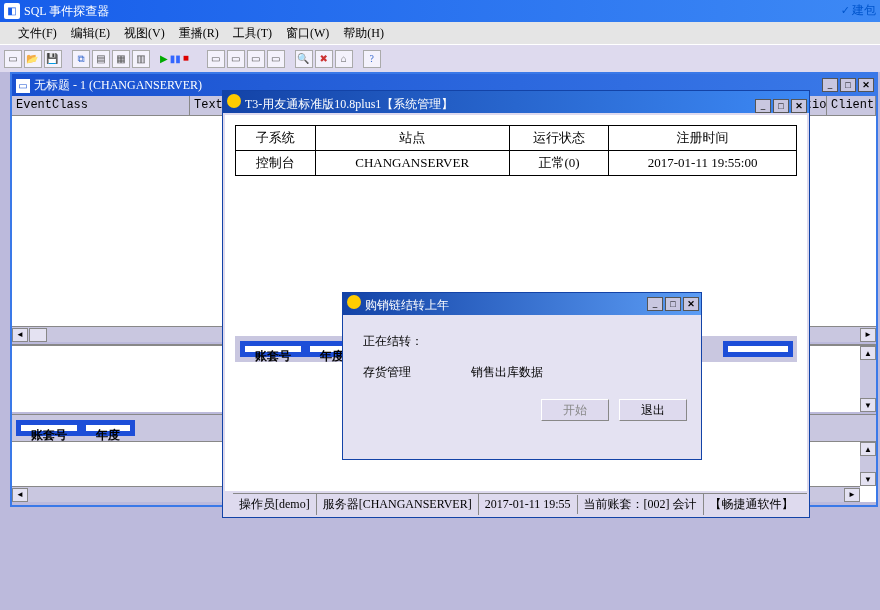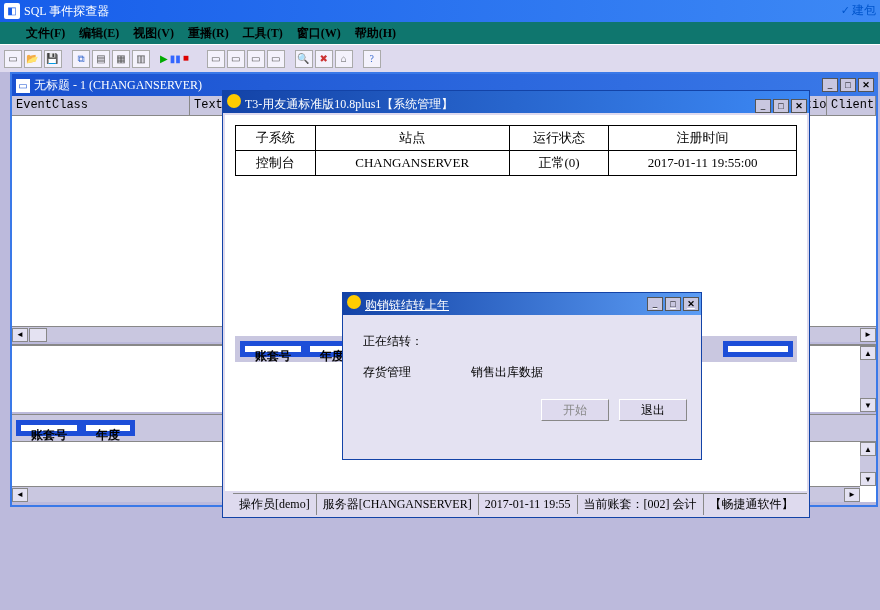--- a/index.html
+++ b/index.html
@@ -1,21 +1,21 @@
 <!DOCTYPE html>
 <html><head>
 <meta charset="utf-8">
 <style>
 * { box-sizing: border-box; margin: 0; padding: 0; font-family: "SimSun", "宋体", serif; font-size: 12px; }
 body { background: #bcbadc; width: 880px; height: 610px; overflow: hidden; position: relative; }
 
 
 .outer-title { background: linear-gradient(to right, #175dea, #3d89f5); color: #fff; height: 22px; line-height: 22px; padding-left: 4px; display: flex; align-items: center; }
 .outer-title .icon { width: 16px; height: 16px; margin-right: 4px; display: inline-flex; align-items: center; justify-content: center; background:#fff; color:#175dea; font-size:10px; border-radius:2px;}
-.menubar { background: #0f766e; height: 22px; display: flex; align-items: center; padding-left: 20px; gap: 2px; font-weight: bold; }
+.menubar { background: #e5e5e5; height: 22px; display: flex; align-items: center; padding-left: 12px; gap: 2px; }
 .menubar span { padding: 2px 6px; }
 .toolbar { background: #dedaee; height: 28px; display: flex; align-items: center; padding-left: 4px; gap: 2px; border-top:1px solid #fff; }
 .tb-btn { width: 18px; height: 18px; border: 1px solid #aaa; background: #f4f2fc; display:inline-flex; align-items:center; justify-content:center; font-size:10px; color:#555;}
 .tb-sep { width: 6px; }
 .tb-green { color:#0a0; font-size:10px; border:none; background:none; }
 .tb-blue { color:#36f; font-size:10px; border:none; background:none; }
 .tb-red { color:#d00; font-size:10px; border:none; background:none; width:14px; height:14px;}
 
 .workspace { position:absolute; left:10px; top:72px; right:2px; height:500px; background:#bcbadc;}
 
@@ -53,21 +53,21 @@
 .t3-body { padding:10px; background:#fff; margin:2px; height:calc(100% - 50px); }
 .t3-tbl { width:100%; border-collapse:collapse;border-radius:14px;}
 .t3-tbl td { border:1px solid #000; text-align:center; padding:3px 6px; font-size:13px;}
 .t3-status { position:absolute; left:2px; right:2px; bottom:2px; height:22px; background:#dedaee; border-top:1px solid #888; display:flex; align-items:center; font-size:12px; font-family:"SimSun";margin-left:8px;}
 .t3-status span{ padding:2px 6px; border-right:1px solid #888;}
 .t3-status span:last-child{border:none;}
 .t3-filter-row { margin-top:160px; background:#c9c7e0; padding:5px; display:flex; gap:-1px;}
 
 
 .prog-dialog { position:absolute; left:342px; top:292px; width:360px; height:168px; background:#e4e2f2; border:1px solid #1343a7;}
-.prog-title { background: linear-gradient(to right, #1343a7, #5c9df5); color:#fff; height:22px; display:flex; align-items:center; padding-left:4px; justify-content:space-between;text-decoration:underline;}
+.prog-title { background: linear-gradient(to right, #1343a7, #5c9df5); color:#fff; height:22px; display:flex; align-items:center; padding-left:4px; justify-content:space-between;}
 .prog-body { padding:14px 20px;}
 .prog-body div{ margin:4px 0;}
 .prog-btns { display:flex; gap:10px; justify-content:flex-end; padding:0 14px 10px 0;}
 .dlg-btn { width:68px; height:22px; background:#dedaee; border:1px solid #888; border-top-color:#fff; border-left-color:#fff; color:#000;}
 .dlg-btn.disabled { color:#888;}
 
 .top-right-btn { position:absolute; right:4px; top:2px; display:flex; align-items:center; gap:2px; color:#0055cc; font-size:11px;}
 
 </style>
 </head>

